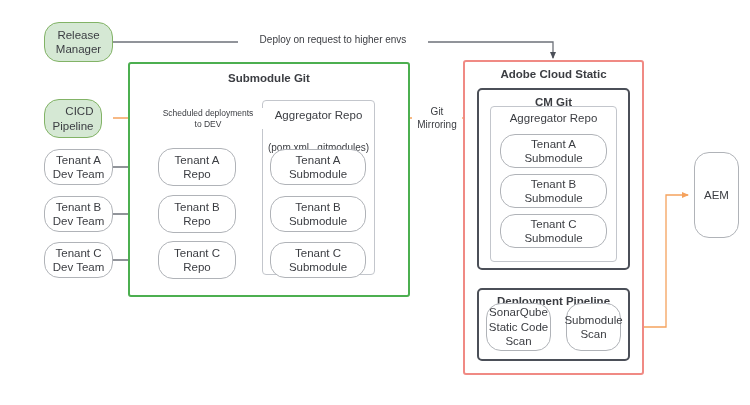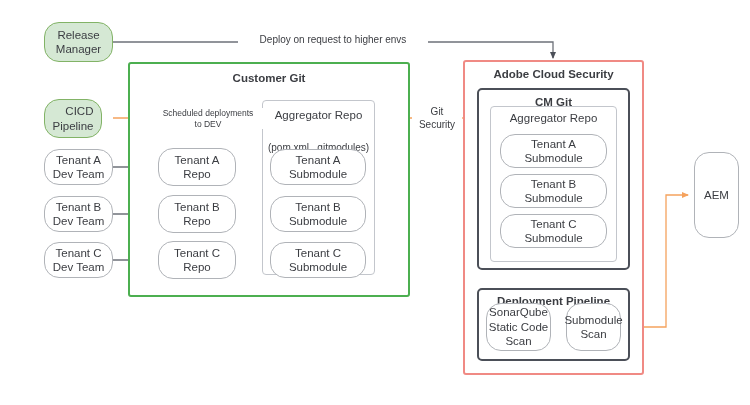--- a/index.html
+++ b/index.html
@@ -160,25 +160,25 @@
     <g>
       <path d="M551,327 L566,327" fill="none" stroke="#4b4f58" stroke-width="1.3" marker-end="url(#arrowGrey)"></path>
     </g>
 
     <g>
       <path d="M630,327 L666,327 L666,195 L688,195" fill="none" stroke="#f5a25d" stroke-width="1.3" marker-end="url(#arrowOrange)"></path>
     </g>
   </svg>
 
   <div class="cont-green" style="left:128px; top:62px; width:282px; height:235px;">
-    <div class="cont-title" style="top:8px;">Customer Git</div>
+    <div class="cont-title" style="top:8px;">Submodule Git</div>
   </div>
 
   <div class="cont-red" style="left:463px; top:60px; width:181px; height:315px;">
-    <div class="cont-title" style="top:6px;">Adobe Cloud Security</div>
+    <div class="cont-title" style="top:6px;">Adobe Cloud Static</div>
   </div>
 
   <div class="cont-dark" style="left:477px; top:88px; width:153px; height:182px;">
     <div class="cont-title" style="top:6px;">CM Git</div>
   </div>
 
   <div class="cont-light" style="left:490px; top:106px; width:127px; height:156px;">
     <div class="cont-title plain" style="top:5px;">Aggregator Repo</div>
   </div>
 
@@ -305,16 +305,16 @@
 
   <div class="edge-label" style="left:238px; top:34px; width:190px;">Deploy on request to higher envs</div>
 
   <div class="edge-label small" style="left:142px; top:108px; width:132px;">
     <span style="display:block;">Scheduled deployments</span>
     <span style="display:block;">to DEV</span>
   </div>
 
   <div class="edge-label" style="left:412px; top:106px; width:50px;">
     <span style="display:block;">Git</span>
-    <span style="display:block;">Security</span>
+    <span style="display:block;">Mirroring</span>
   </div>
 
 </div>
 
 </body></html>

